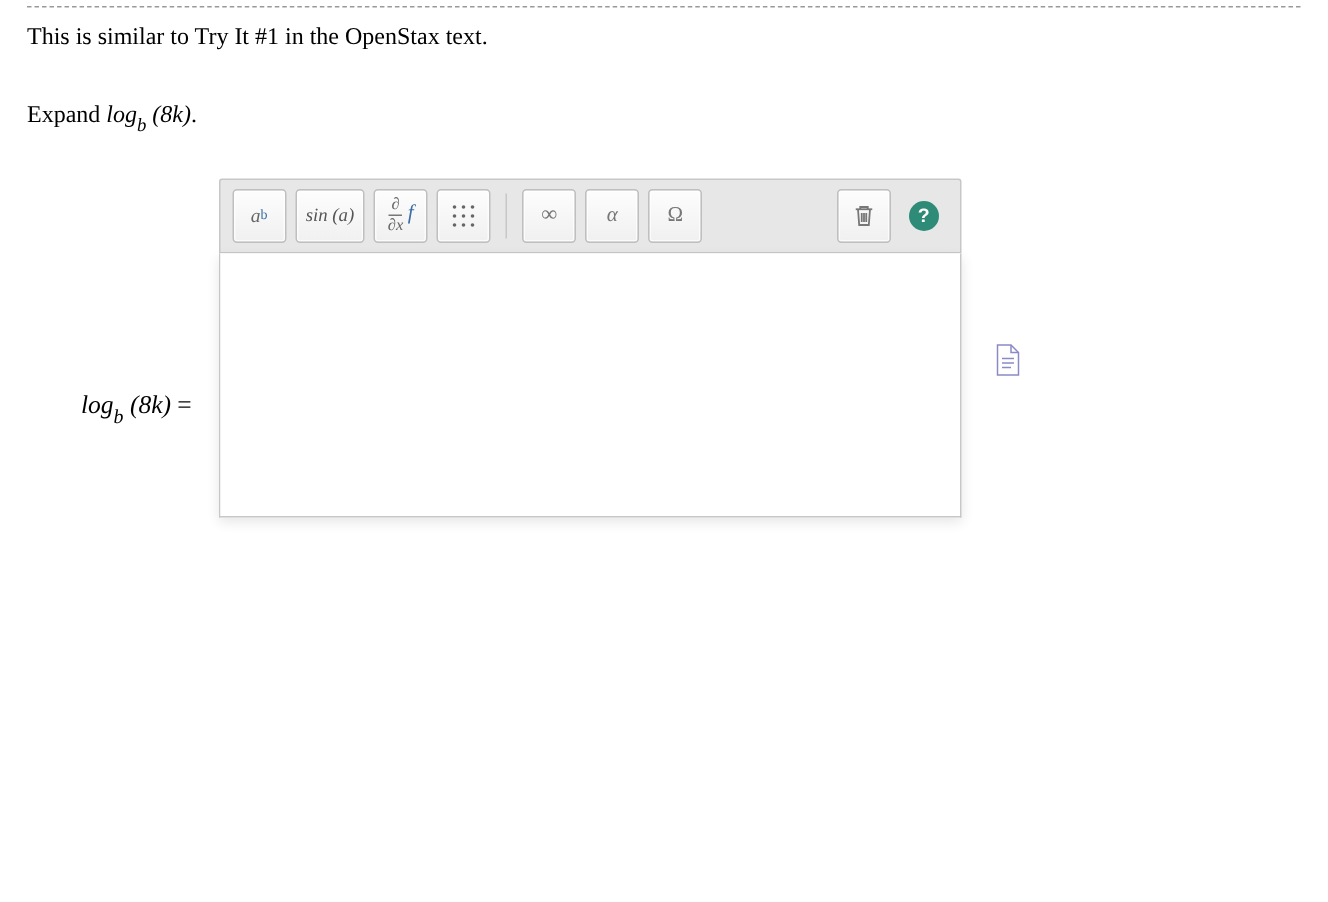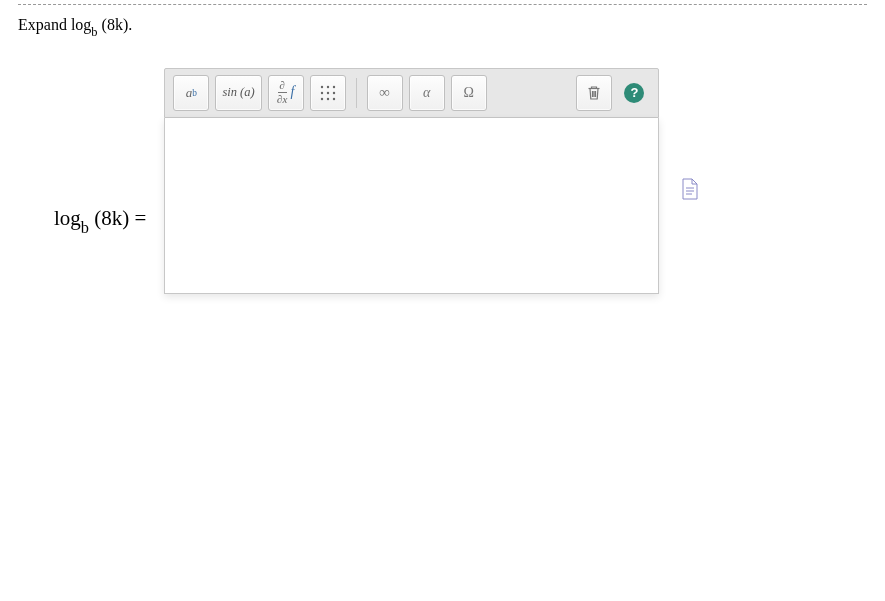--- a/index.html
+++ b/index.html
@@ -26,32 +26,33 @@
   }
   .p {
     font-size: 16px;
     line-height: 1.5;
     margin: 6px 0 28px 0;
   }
   .p.justify {
     text-align: justify;
   }
   .math-sub {
+    font-style: italic;
   }
   .sub { font-size: 0.78em; vertical-align: sub; position: relative; top: 2px; }
 
   .answer-row {
     display: flex;
     align-items: center;
     margin-top: 20px;
     gap: 18px;
     padding-left: 36px;
   }
   .answer-label {
-    font-size: 21px;
+    font-size: 17px;
     white-space: nowrap;
     padding-top: 80px; 
   }
 
   .editor-wrap {
     position: relative;
     width: 495px;
   }
   .toolbar {
     background: #e7e7e7;
@@ -132,20 +133,21 @@
     cursor: pointer;
   }
 </style>
 </head>
 <body>
 
 <div class="page">
   <hr class="top-rule">
 
 
+  <div class="p">This is similar to Try It #1 in the OpenStax text.</div>
 
   <div class="p">
     <span>Expand </span><span class="math-sub">log</span><span class="sub math-sub">b</span>&nbsp;<span class="math-sub">(8k)</span><span>.</span>
   </div>
 
 
   <div class="answer-row">
     <div class="answer-label">
       <span class="math-sub">log</span><span class="sub math-sub">b</span>&nbsp;<span class="math-sub">(8k)</span><span> =</span>
     </div>

